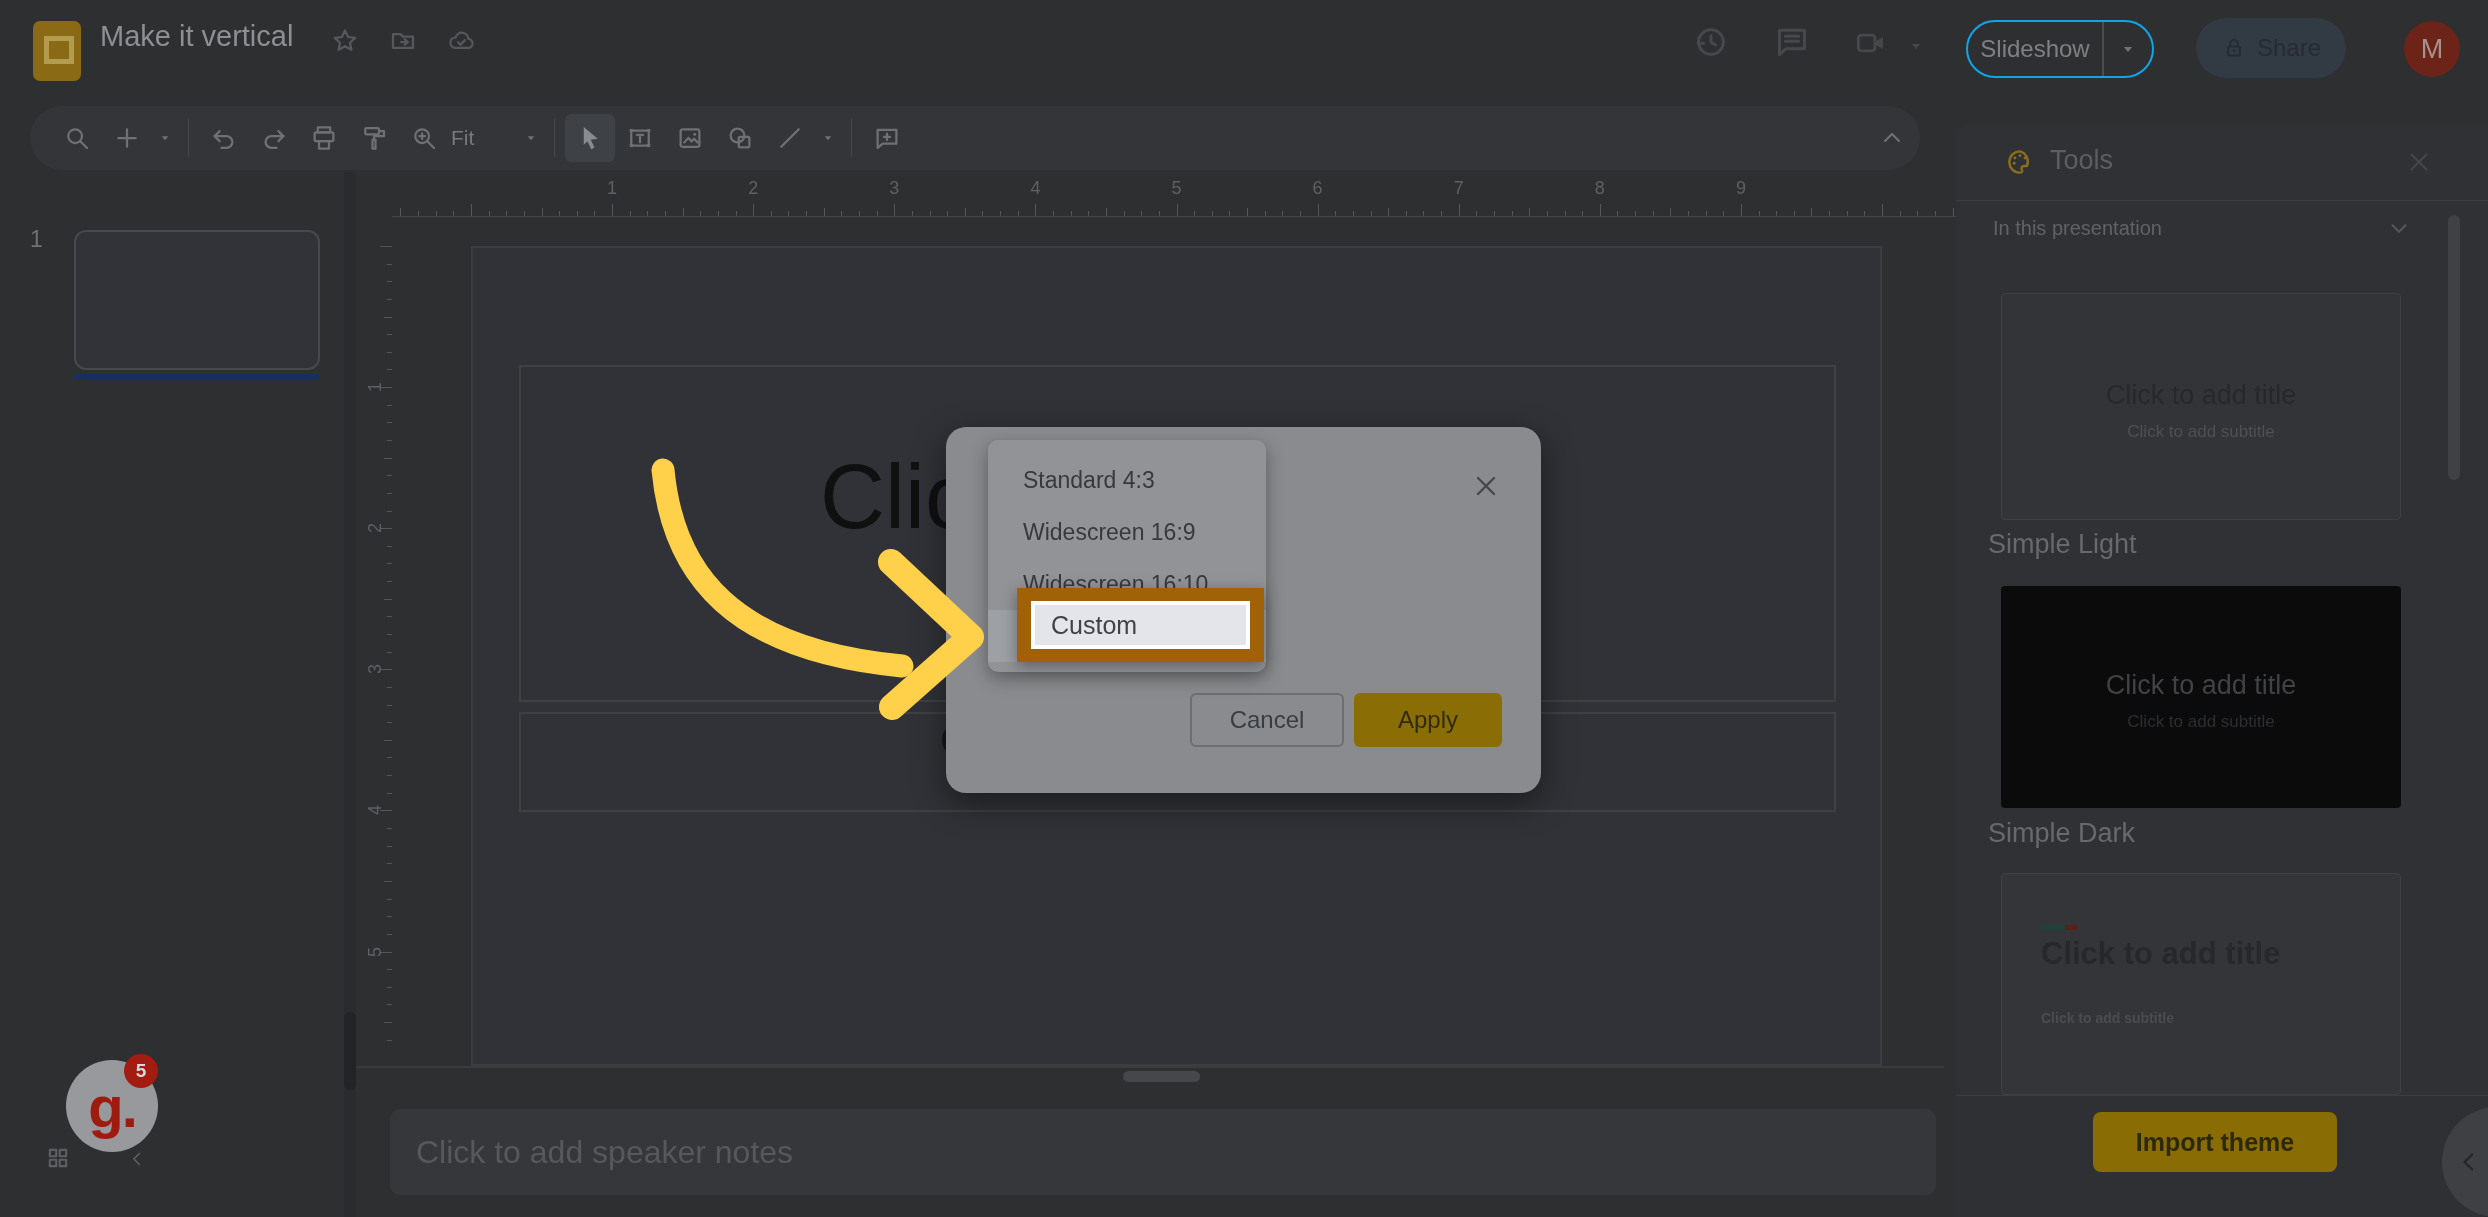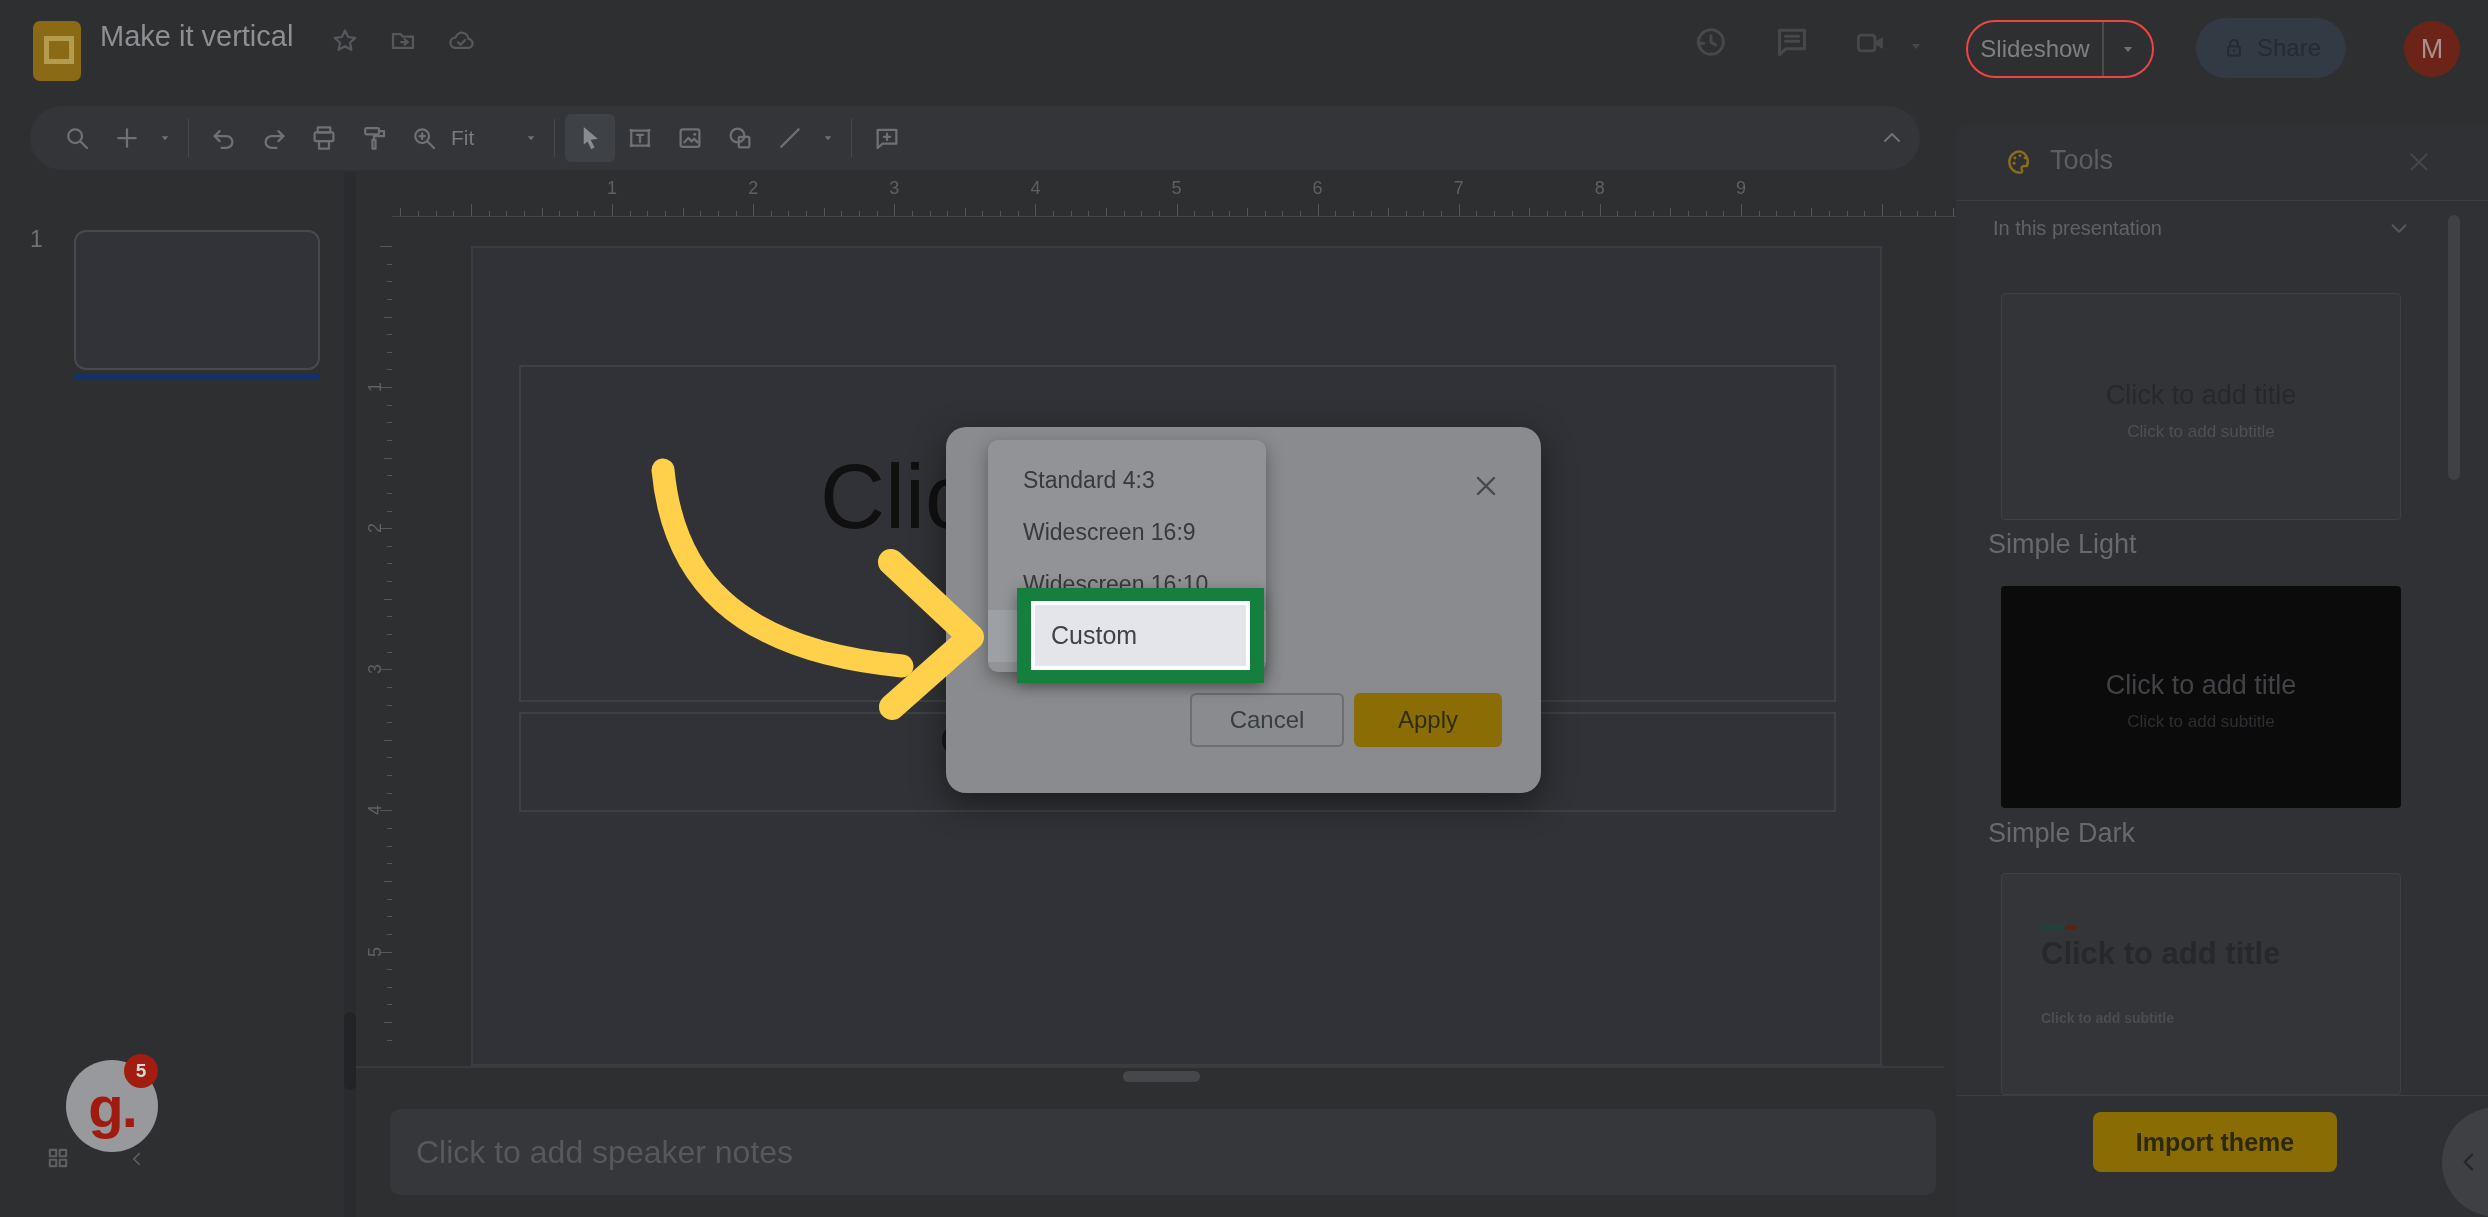--- a/index.html
+++ b/index.html
@@ -12,21 +12,21 @@
 
   
   .topbar{left:0;top:0;width:2488px;height:100px;background:#2e2f31}
   .slides-logo{left:33px;top:21px;width:48px;height:60px;background:#8a6a15;border-radius:7px}
   .slides-logo::after{content:"";position:absolute;left:11px;top:15px;width:20px;height:18px;border:5px solid #b49c4e}
   .doc-title{left:100px;top:20px;font-size:29px;color:#8d8f92;white-space:nowrap}
   .tb-ic{color:#56585c}
   .menu-row{left:92px;top:54px;display:flex}
   .menu-item{padding:0 14px;font-size:23px;line-height:34px;color:#77797d}
   .right-ic{color:#46484c}
-  .slideshow-btn{left:1966px;top:20px;width:188px;height:58px;border:2px solid #ef4444;border-radius:29px;display:flex;align-items:center;box-sizing:border-box}
+  .slideshow-btn{left:1966px;top:20px;width:188px;height:58px;border:2px solid #0ea5e9;border-radius:29px;display:flex;align-items:center;box-sizing:border-box}
   .slideshow-main{width:134px;text-align:center;font-size:24px;color:#7e8084}
   .slideshow-div{width:2px;height:54px;background:#4a4c4f}
   .slideshow-caret{flex:1;display:flex;justify-content:center;color:#6f7174}
   .share-btn{left:2196px;top:18px;width:150px;height:60px;border-radius:30px;background:#323a44;display:flex;align-items:center;justify-content:center;gap:10px}
   .share-btn span{font-size:24px;color:#262b31}
   .share-btn .ic{color:#262b31}
   .avatar{left:2404px;top:21px;width:56px;height:56px;border-radius:50%;background:#6c2418;display:flex;align-items:center;justify-content:center;font-size:27px;color:#a8918c}
 
   
   .toolbar{left:30px;top:106px;width:1890px;height:64px;background:#343538;border-radius:32px;display:flex;align-items:center;padding-left:22px;box-sizing:border-box}
@@ -108,21 +108,21 @@
 
   
   .dialog{left:946px;top:427px;width:595px;height:366px;background:#8a8b8e;border-radius:20px;box-shadow:0 10px 34px rgba(0,0,0,.45);z-index:30}
   .dialog-close{position:absolute;left:524px;top:43px;color:#46484b}
   .dlg-btn{position:absolute;top:266px;height:54px;border-radius:6px;display:flex;align-items:center;justify-content:center;font-size:24px;box-sizing:border-box}
   .btn-cancel{left:244px;width:154px;border:2px solid #6d6e71;color:#383d42}
   .btn-apply{left:408px;width:148px;background:#8a6d04;color:#302d0d}
   .dropdown{left:988px;top:440px;width:278px;height:232px;background:#929397;border-radius:10px;box-shadow:0 6px 18px rgba(0,0,0,.35);z-index:31;padding-top:14px;box-sizing:border-box}
   .dd-item{height:52px;line-height:52px;padding-left:35px;font-size:23px;color:#37393c;white-space:nowrap}
   .dd-item.hover{background:#9da0a4}
-  .highlight-box{left:1017px;top:588px;width:247px;height:95px;background:#15803d;padding:13px 14px;box-sizing:border-box;z-index:33;box-shadow:0 4px 14px rgba(0,0,0,.35)}
+  .highlight-box{left:1017px;top:588px;width:247px;height:74px;background:#a16207;padding:13px 14px;box-sizing:border-box;z-index:33;box-shadow:0 4px 14px rgba(0,0,0,.35)}
   .highlight-inner{width:100%;height:100%;background:#e4e5ea;border:4px solid #ffffff;box-sizing:border-box;display:flex;align-items:center;padding-left:16px}
   .highlight-inner span{font-size:25px;color:#3f4348}
 
   
   .arrow-layer{left:0;top:0;width:2488px;height:1217px;z-index:40;pointer-events:none}
 </style>
 </head>
 <body>
 
 <div class="abs topbar">

